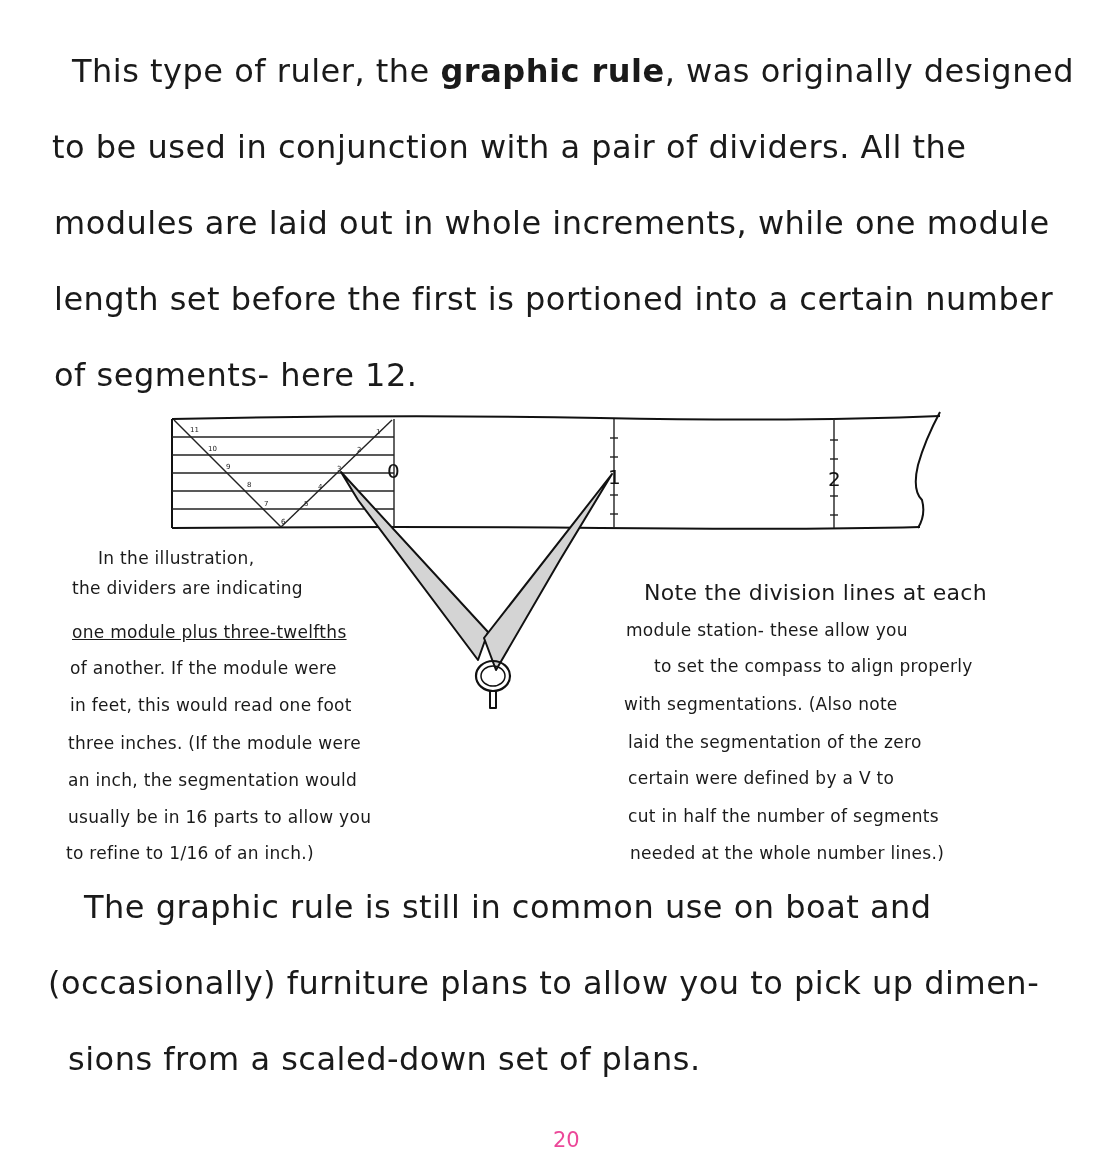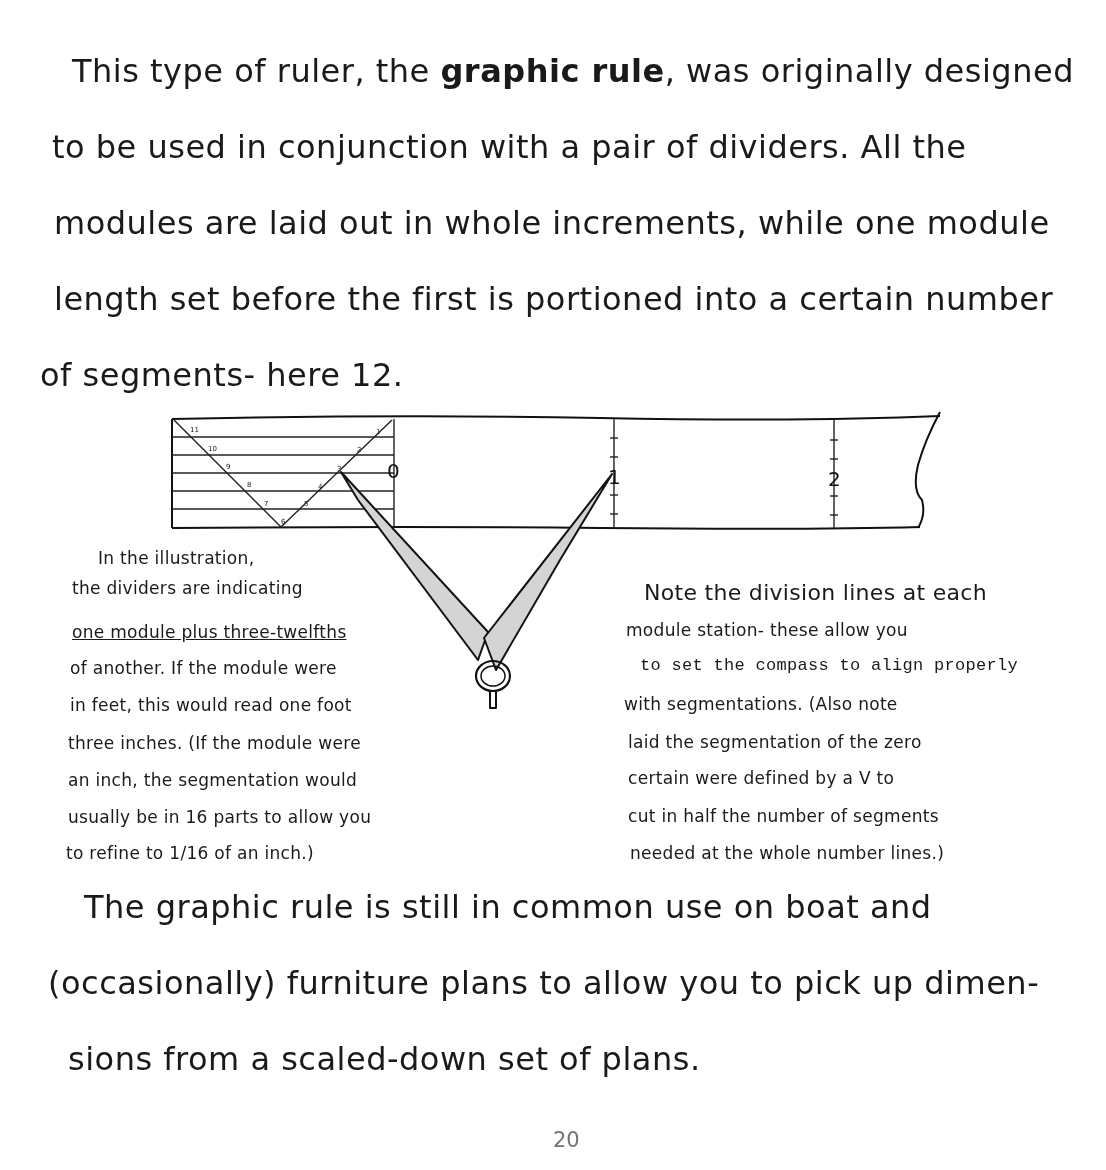--- a/index.html
+++ b/index.html
@@ -14,36 +14,36 @@
   }
   .para-line b { font-weight: bold; }
   .cap-line {
     position: absolute; white-space: nowrap;
     font-family: "DejaVu Sans", sans-serif; font-size: 17px; letter-spacing: 0.3px;
     color: #1a1a1a;
   }
   #illustration { position: absolute; left: 0; top: 0; }
   .page-num {
     position: absolute; left: 553px; top: 1128px; font-size: 21px;
-    font-family: "DejaVu Sans", sans-serif; color: #737373;
+    font-family: "DejaVu Sans", sans-serif; color: #ec4899;
   }
   .scale-label { font-family: "DejaVu Sans", sans-serif; font-size: 7px; fill: #222; }
   .mod-label { font-family: "DejaVu Sans", sans-serif; font-size: 20px; fill: #111; }
 </style>
 </head>
 <body>
 
 <div>
   <div class="para-line" style="left:72px; top:52px;">
     <span>This type of ruler, the </span><b>graphic rule</b><span>, was originally designed</span>
   </div>
   <div class="para-line" style="left:52px; top:128px;">to be used in conjunction with a pair of dividers. All the</div>
   <div class="para-line" style="left:54px; top:204px;">modules are laid out in whole increments, while one module</div>
   <div class="para-line" style="left:54px; top:280px;">length set before the first is portioned into a certain number</div>
-  <div class="para-line" style="left:40px; top:356px;text-align:center;">of segments- here 12.</div>
+  <div class="para-line" style="left:54px; top:356px;text-align:center;">of segments- here 12.</div>
 </div>
 
 <svg id="illustration" width="1106" height="1170" viewBox="0 0 1106 1170">
   <g stroke="#111" stroke-width="2" fill="none">
 
     <path d="M172,419 Q400,414 600,418 T940,416"></path>
     <path d="M172,528 Q400,526 600,528 T920,527"></path>
     <line x1="172" y1="419" x2="172" y2="528"></line>
 
     <path d="M940,412 Q925,440 918,465 Q912,490 922,500 Q926,515 918,528"></path>
@@ -107,21 +107,21 @@
   <div class="cap-line" style="left:70px; top:695px;">in feet, this would read one foot</div>
   <div class="cap-line" style="left:68px; top:733px;">three inches. (If the module were</div>
   <div class="cap-line" style="left:68px; top:770px;">an inch, the segmentation would</div>
   <div class="cap-line" style="left:68px; top:807px;">usually be in 16 parts to allow you</div>
   <div class="cap-line" style="left:66px; top:843px;">to refine to 1/16 of an inch.)</div>
 </div>
 
 <div>
   <div class="cap-line" style="left:644px; top:580px; font-size:22px;">Note the division lines at each</div>
   <div class="cap-line" style="left:626px; top:620px;">module station- these allow you</div>
-  <div class="cap-line" style="left:640px; top:656px;font-family:Liberation Mono, monospace;">to set the compass to align properly</div>
+  <div class="cap-line" style="left:654px; top:656px;">to set the compass to align properly</div>
   <div class="cap-line" style="left:624px; top:694px;">with segmentations. (Also note</div>
   <div class="cap-line" style="left:628px; top:732px;">laid the segmentation of the zero</div>
   <div class="cap-line" style="left:628px; top:768px;">certain were defined by a V to</div>
   <div class="cap-line" style="left:628px; top:806px;">cut in half the number of segments</div>
   <div class="cap-line" style="left:630px; top:843px;">needed at the whole number lines.)</div>
 </div>
 
 <div>
   <div class="para-line" style="left:84px; top:888px;">The graphic rule is still in common use on boat and</div>
   <div class="para-line" style="left:48px; top:964px;">(occasionally) furniture plans to allow you to pick up dimen-</div>

